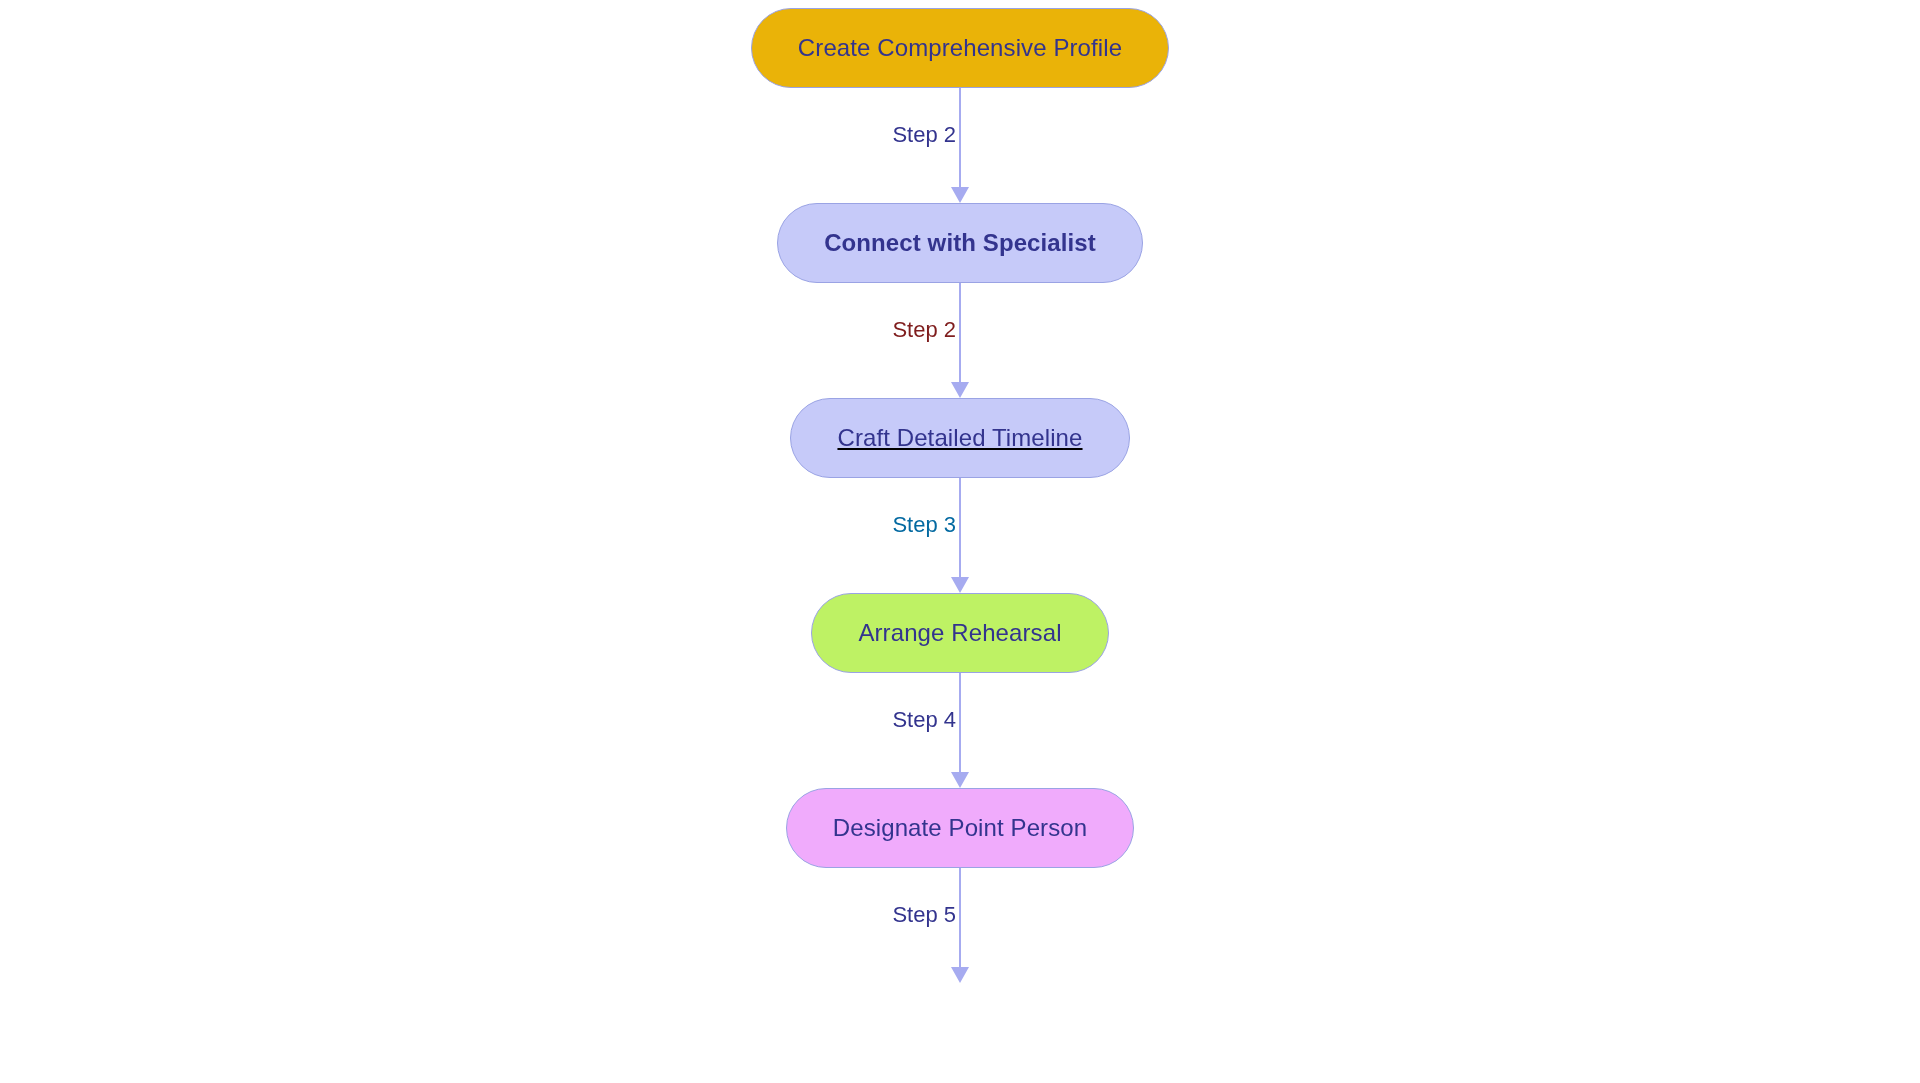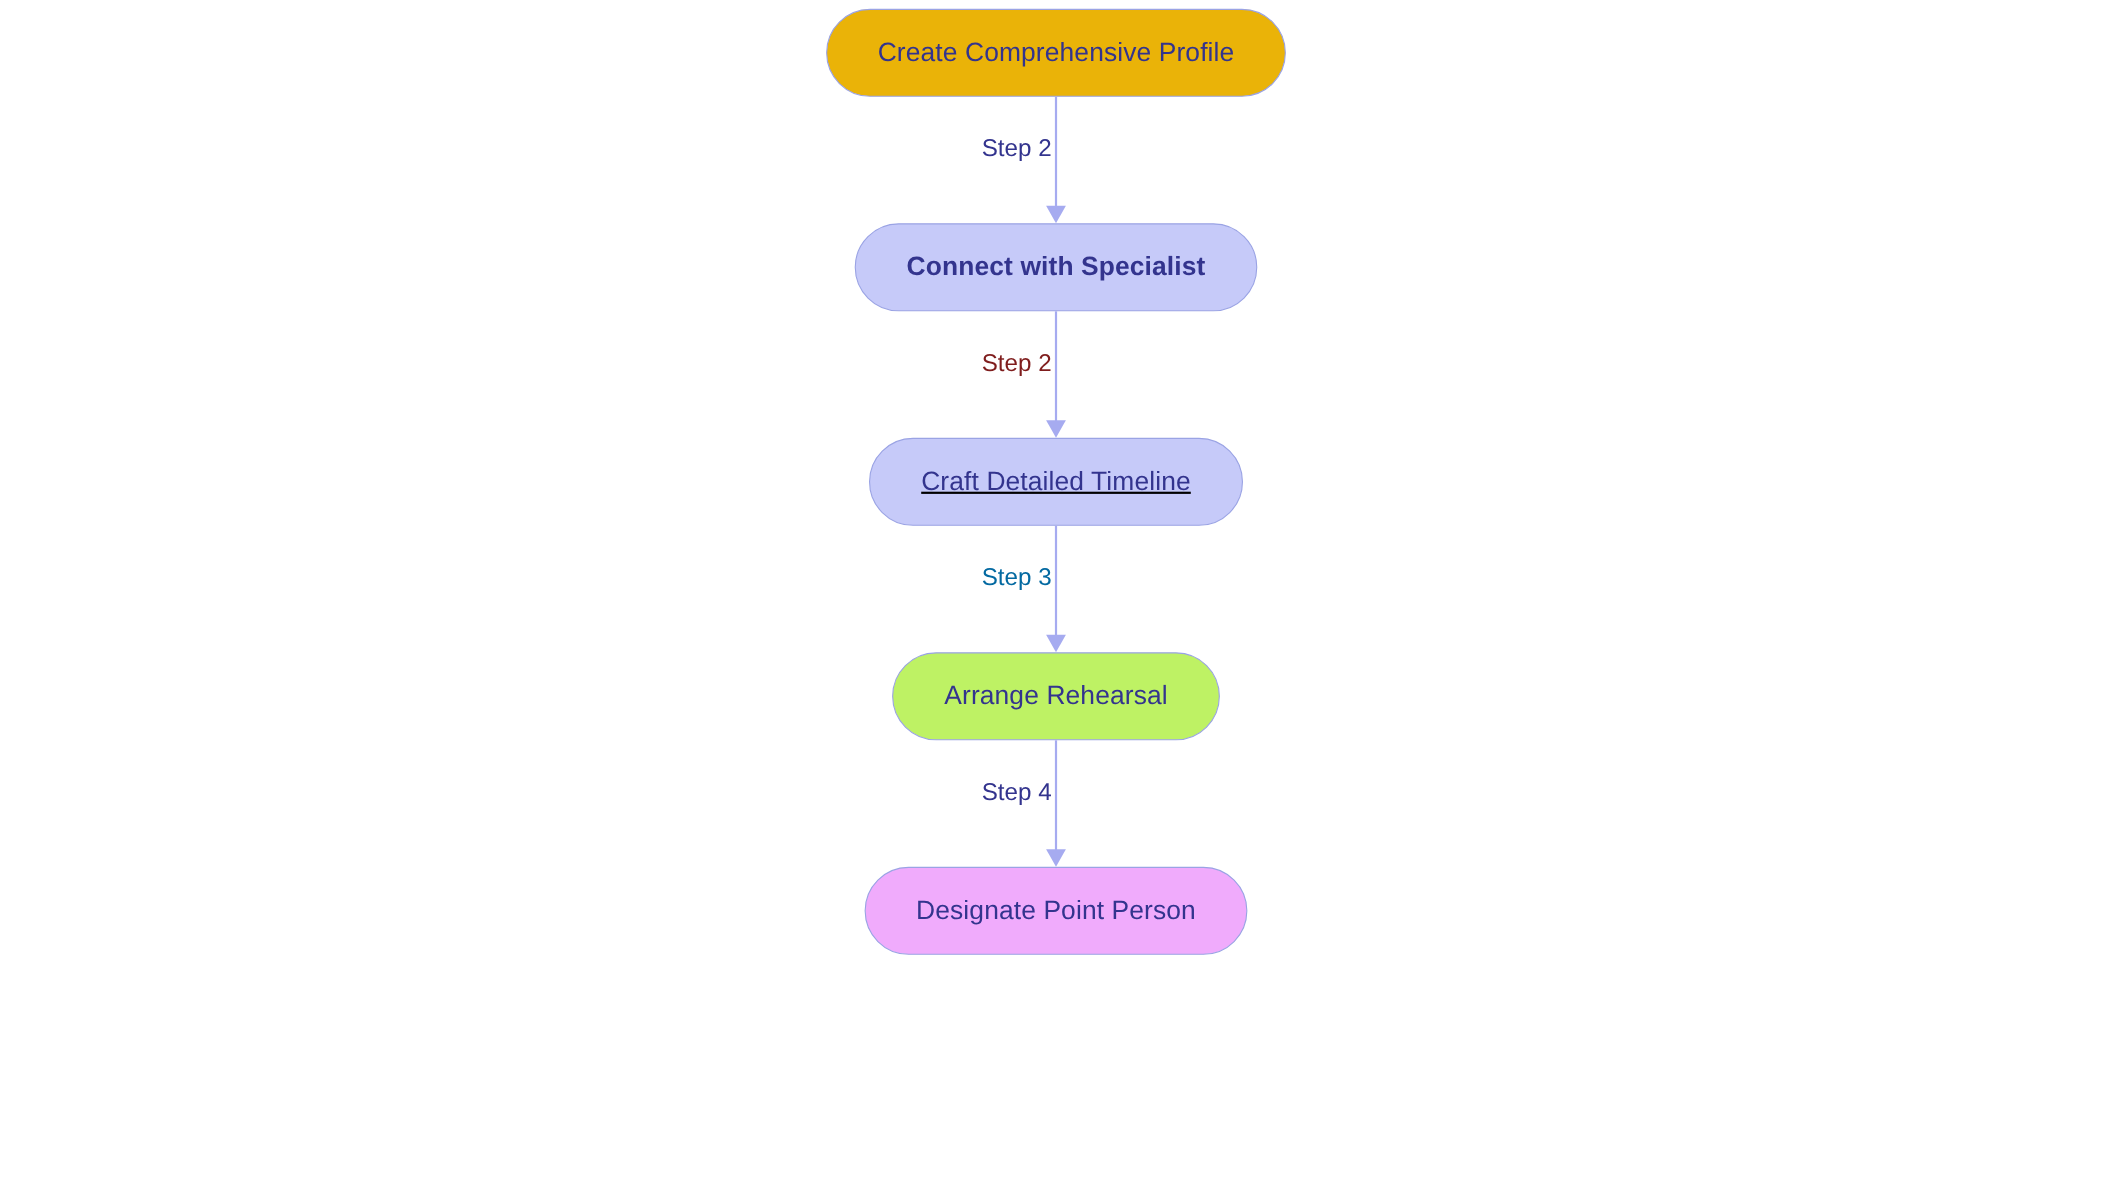--- a/index.html
+++ b/index.html
@@ -142,16 +142,21 @@
     <div class="connector">
       <div class="connector-line" style="background: rgb(166, 171, 240);"></div>
       <div class="connector-label" style="color: rgb(51, 52, 142);">Step 4</div>
       <div class="connector-arrow" style="border-top-color: rgb(166, 171, 240);"></div>
     </div>
 
     <div class="node" style="background: #f0abfc; border-color: rgb(154, 163, 228);">
       <span class="node-label" style="color: rgb(51, 52, 142);">Designate Point Person</span>
     </div>
 
+    <div class="connector">
+      <div class="connector-line" style="background: rgb(166, 171, 240);"></div>
+      <div class="connector-label" style="color: rgb(51, 52, 142);">Step 5</div>
+      <div class="connector-arrow" style="border-top-color: rgb(166, 171, 240);"></div>
+    </div>
 
 
   </div>
 </div>
 
 </body></html>

